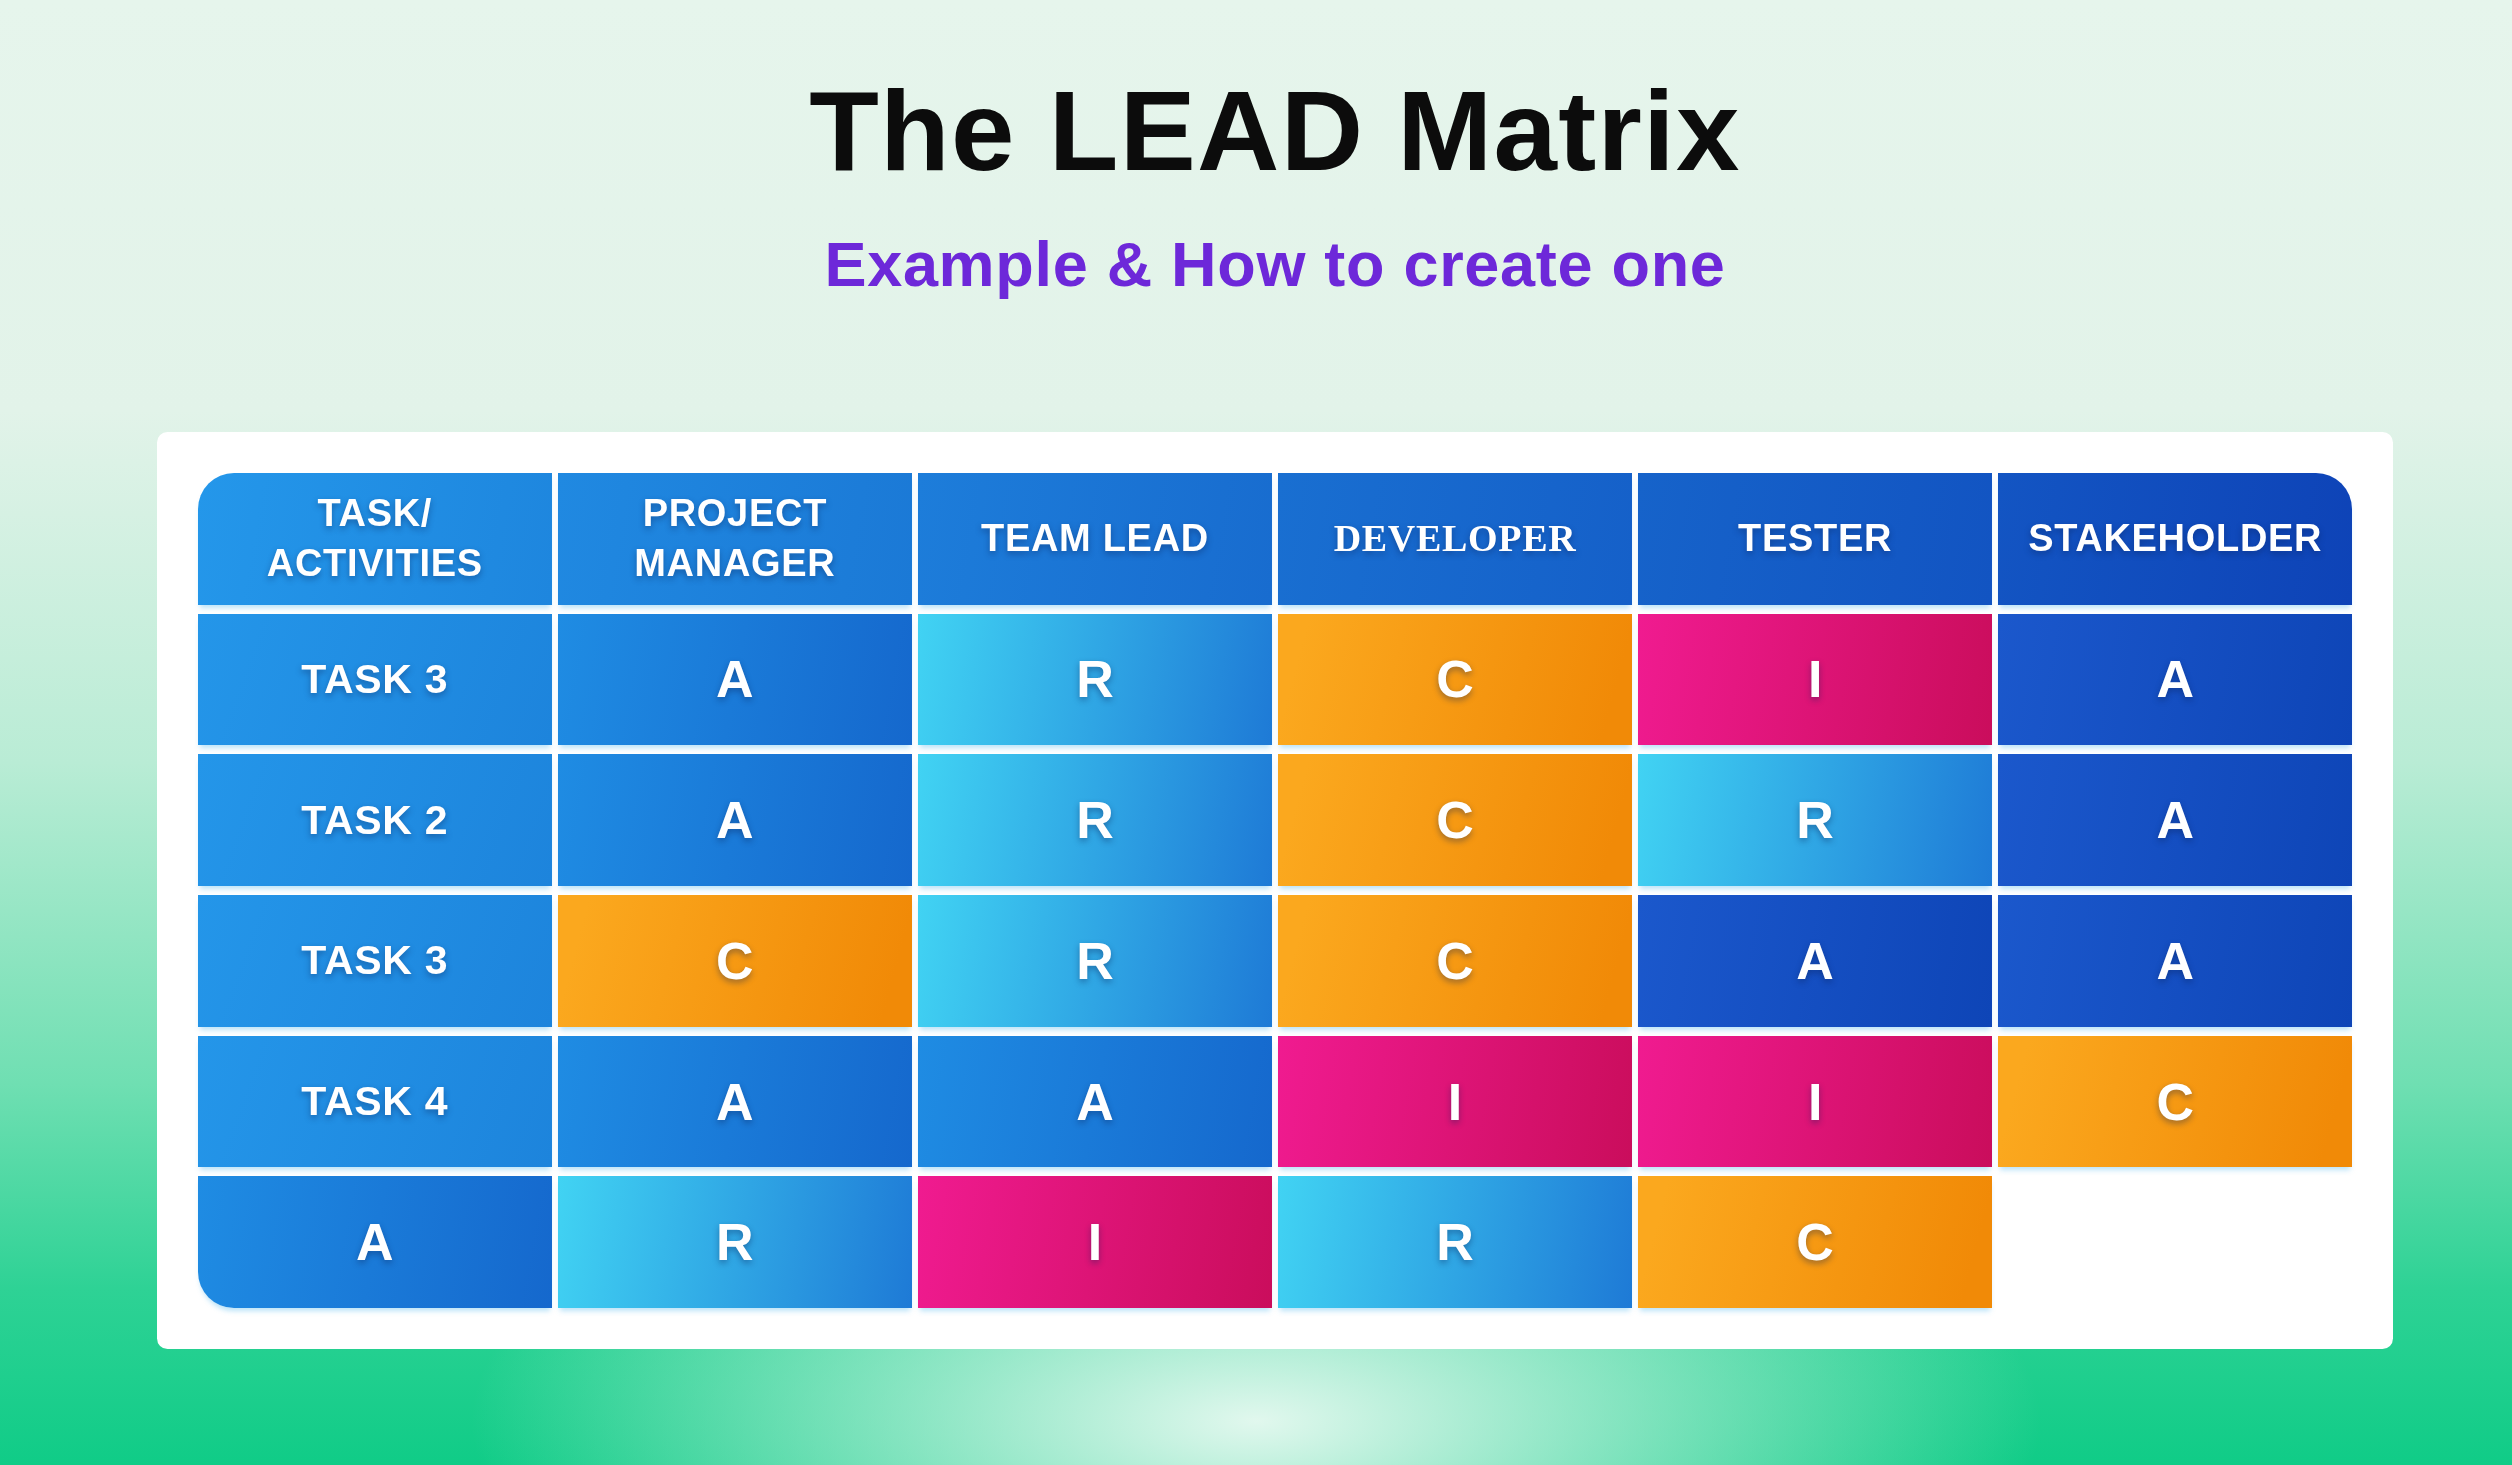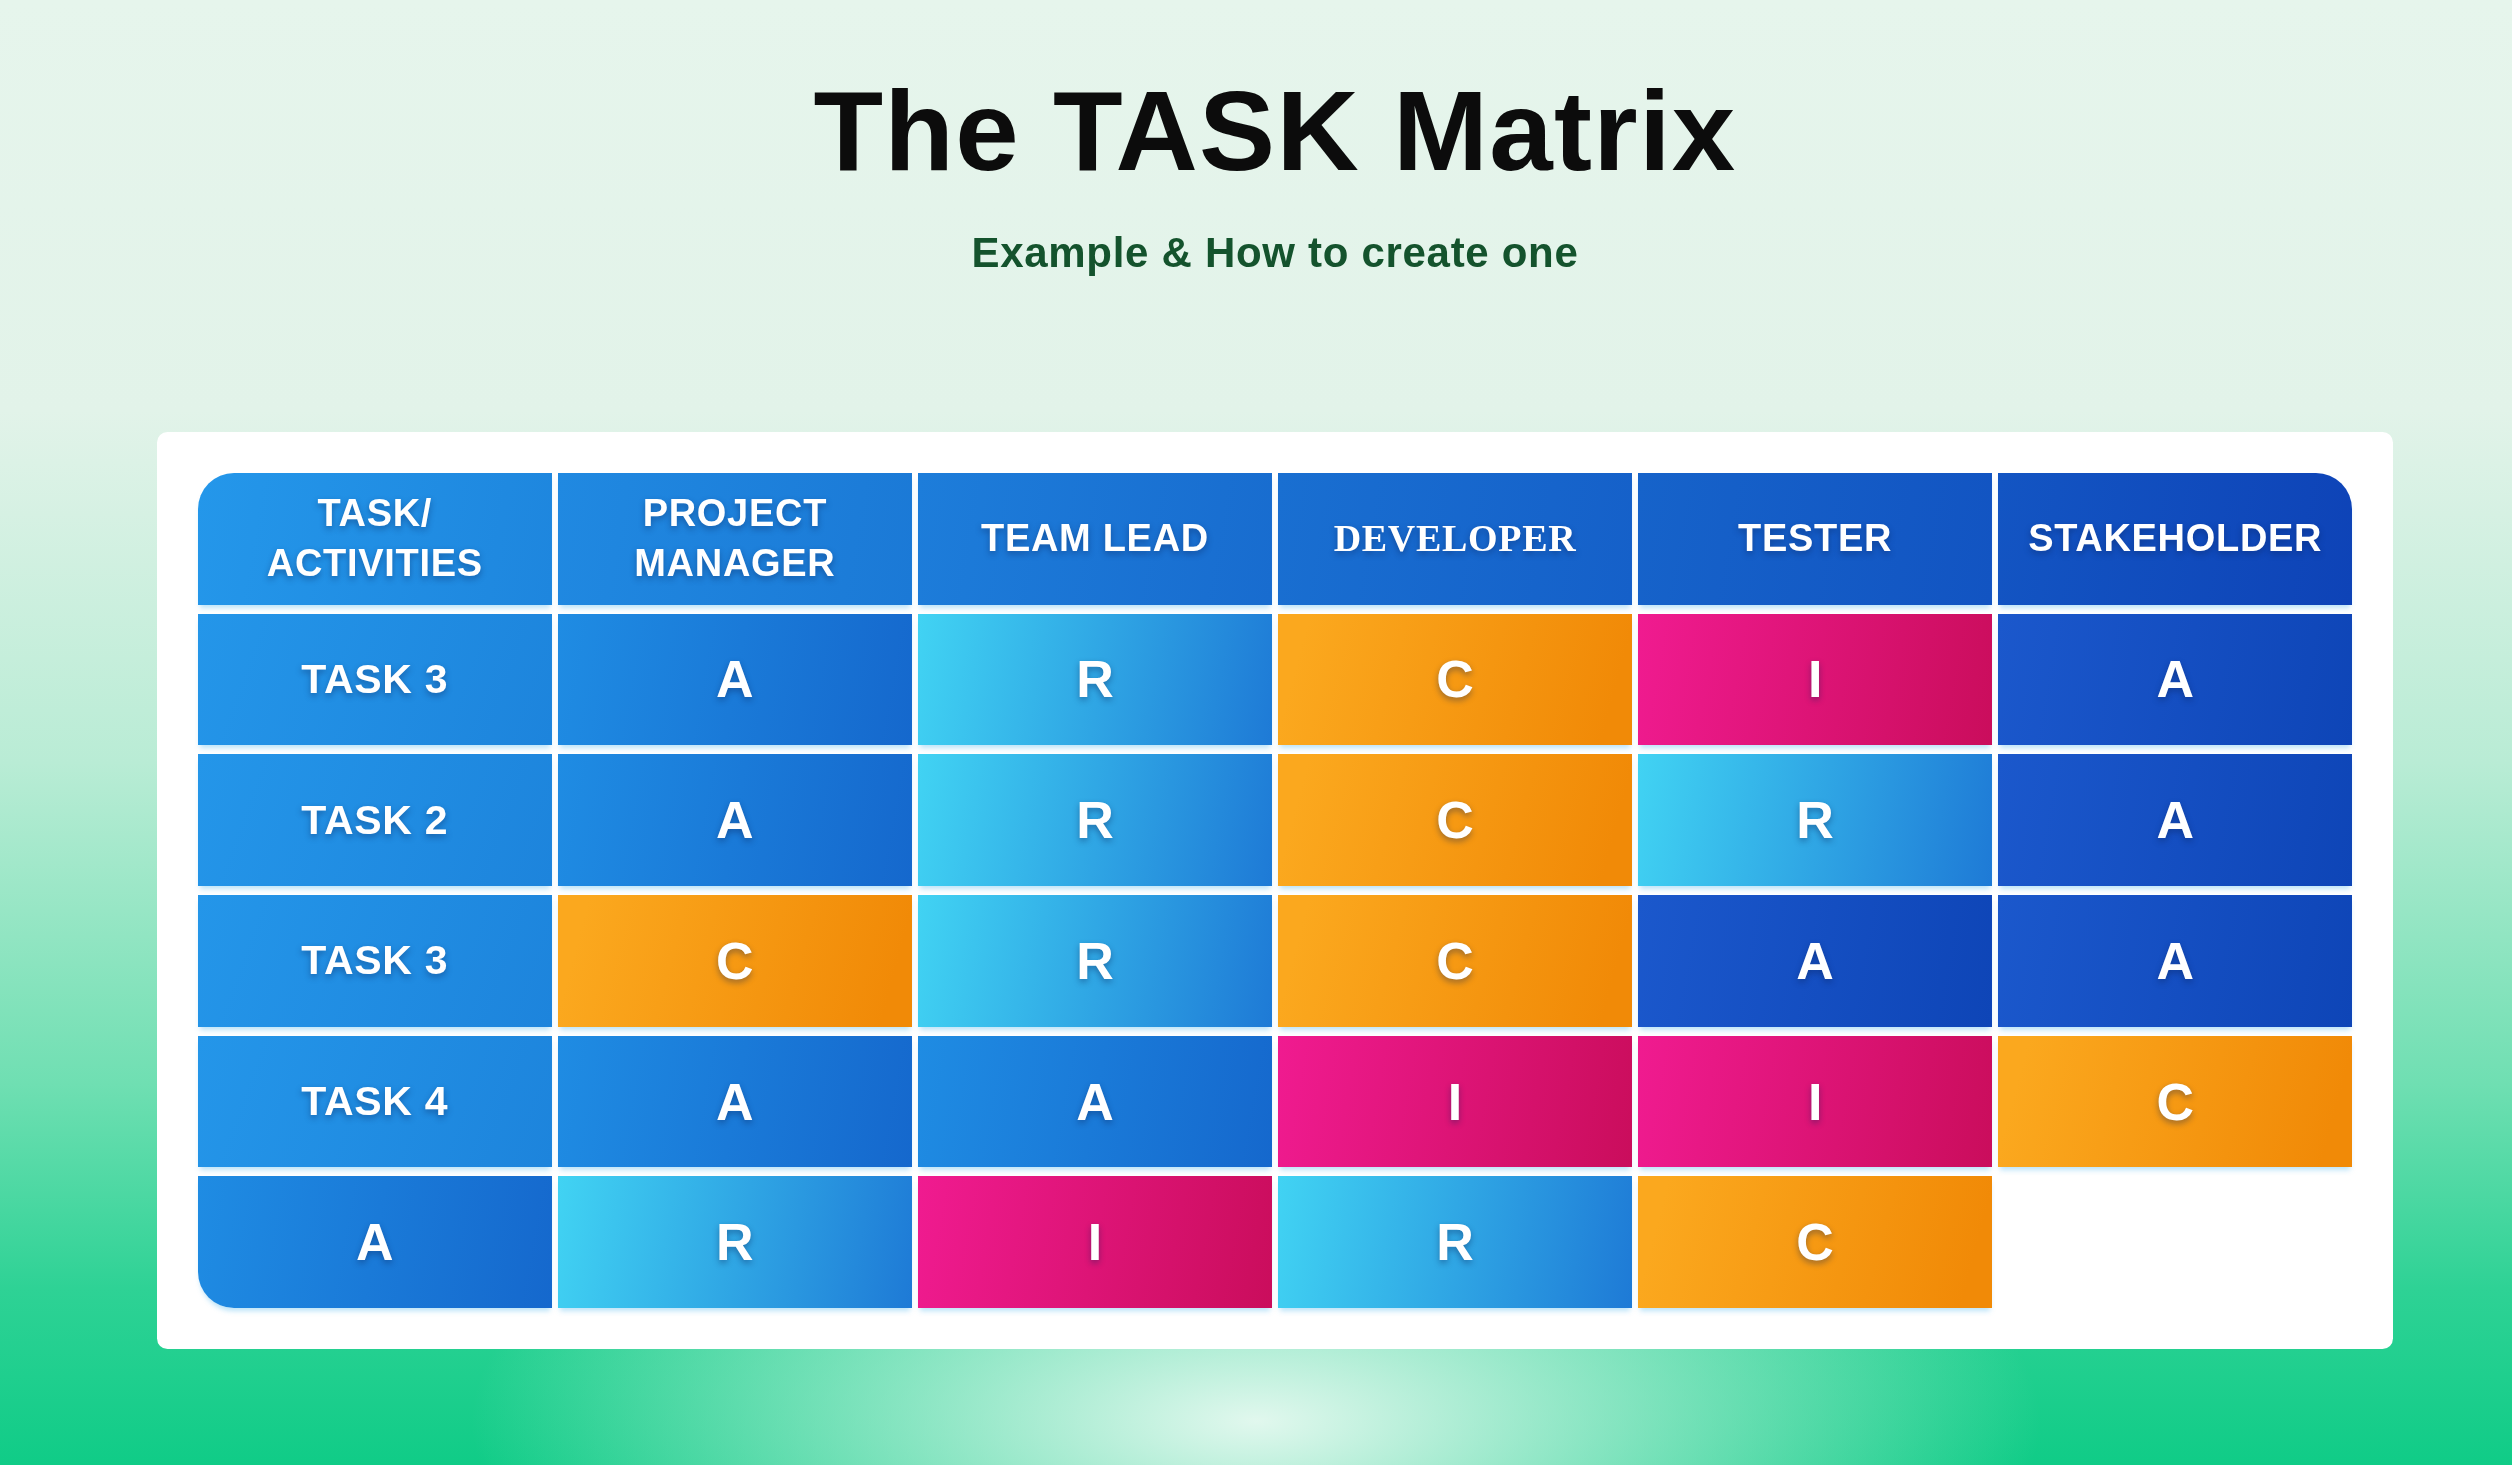--- a/index.html
+++ b/index.html
@@ -10,21 +10,21 @@
       radial-gradient(1047px 406px at 50% 97%, rgba(236,250,243,0.95) 0%, rgba(236,250,243,0) 75%),
       linear-gradient(180deg,#e6f5ec 0%,#e2f3e9 28%,#b9ecd5 52%,#6fdfb2 74%,#2ed295 88%,#10cc87 100%);
   }
   .titles{
     position:absolute;left:157px;top:65px;width:2236px;text-align:center;
   }
   .title{
     margin:0;font-size:114px;line-height:1.15;font-weight:bold;color:#0c0c0c;letter-spacing:1.3px;
   }
   .subtitle{
-    margin:34px 0 16px 0;font-size:42px;line-height:1.1;font-weight:bold;color:#14532d;letter-spacing:0.7px;
+    margin:34px 0 16px 0;font-size:63px;line-height:1.1;font-weight:bold;color:#6d28d9;letter-spacing:0.7px;
   }
   .card{
     position:absolute;left:157px;top:432px;width:2236px;height:917px;
     background:#ffffff;border-radius:10.5px;box-sizing:border-box;padding:41px;
   }
   .grid{
     display:grid;width:100%;height:100%;
     grid-template-columns:repeat(6,1fr);
     grid-template-rows:repeat(6,1fr);
     column-gap:6.5px;row-gap:9.2px;
@@ -56,21 +56,21 @@
   
   .grid > :nth-child(1){border-top-left-radius:36px;}
   .grid > :nth-child(6){border-top-right-radius:36px;}
   .grid > :nth-child(31){border-bottom-left-radius:36px;}
   .grid > :nth-child(36){border-bottom-right-radius:36px;}
 </style>
 </head>
 <body>
 
 <div class="titles">
-  <h1 class="title">The TASK Matrix</h1>
+  <h1 class="title">The LEAD Matrix</h1>
   <h2 class="subtitle">Example &amp; How to create one</h2>
 </div>
 
 <div class="card">
   <div class="grid" id="matrix-grid">
       <div class="cell header h0">TASK/
 ACTIVITIES</div>
       <div class="cell header h1">PROJECT
 MANAGER</div>
       <div class="cell header h2">TEAM LEAD</div>

